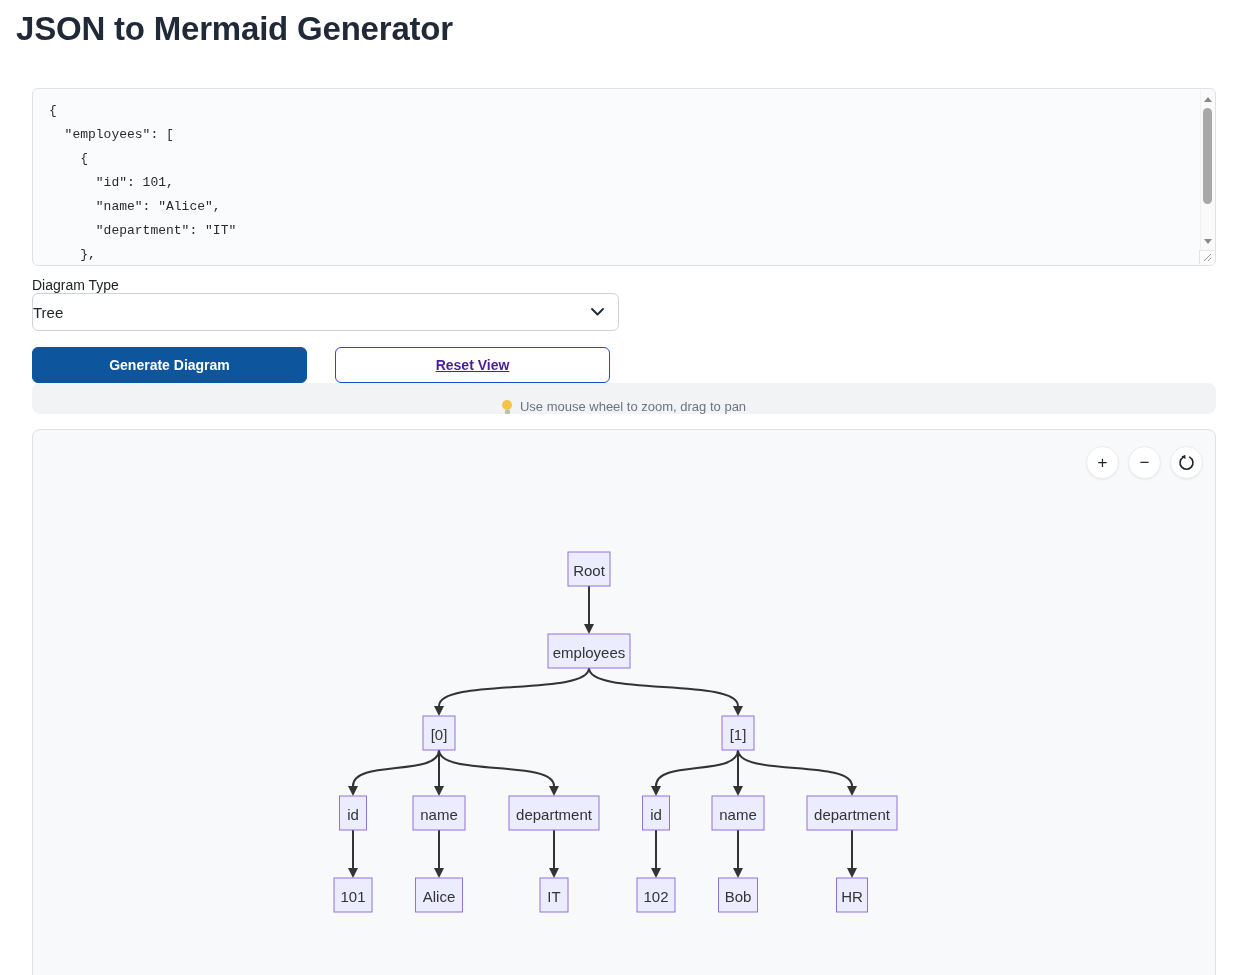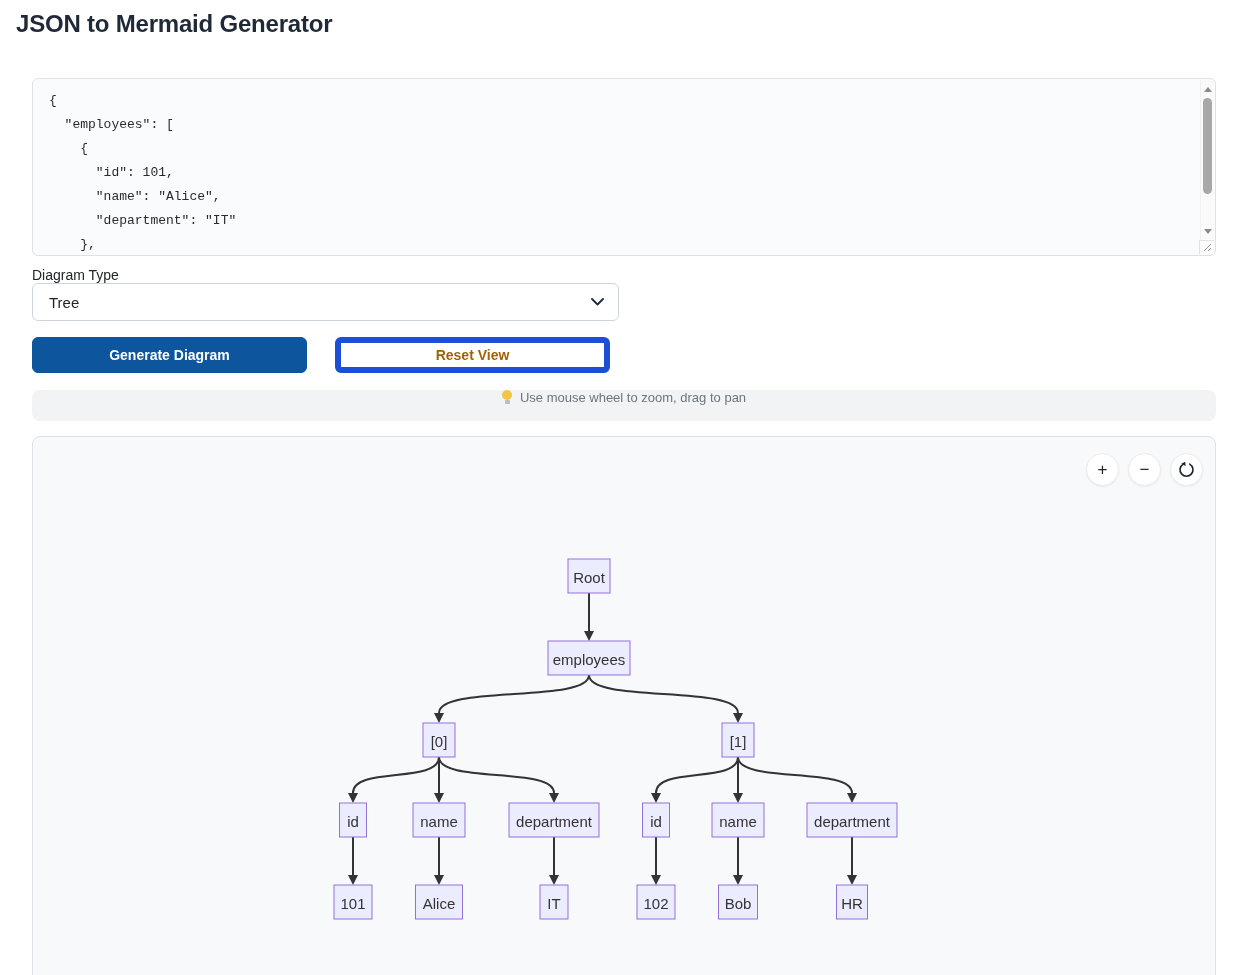--- a/index.html
+++ b/index.html
@@ -1,19 +1,19 @@
 <!DOCTYPE html>
 <html><head>
 <meta charset="utf-8">
 <style>
   * { margin: 0; padding: 0; box-sizing: border-box; }
   html, body { width: 1248px; height: 975px; overflow: hidden; background: #ffffff;
     font-family: "Liberation Sans", sans-serif; color: #212529; }
   .page { padding: 10px 16px 0 16px; }
-  .page-title { font-size: 24px; font-weight: 700; color: #1f2937; letter-spacing: -0.2px; }
+  .page-title { font-size: 33px; font-weight: 700; color: #1f2937; letter-spacing: -0.2px; }
   .content { margin: 0 16px; }
 
   
   .editor-wrap { position: relative; margin-top: 40px; height: 178px;
     border: 1px solid #dee2e6; border-radius: 6px; background: #fafbfc; overflow: hidden; }
   .editor-text { position: absolute; inset: 0; padding: 10px 16px; font-family: "Liberation Mono", monospace;
     font-size: 13px; line-height: 24px; color: #2b2b2b; white-space: pre; overflow: hidden; }
   .fake-scrollbar { position: absolute; top: 1px; right: 1px; bottom: 15px; width: 14px;
     background: #fafafa; border-left: 1px solid #f0f0f0; }
   .sb-arrow { position: absolute; left: 0; width: 14px; height: 14px; display: flex;
@@ -26,34 +26,34 @@
   .sb-thumb { position: absolute; left: 2px; top: 18px; width: 9px; height: 96px;
     background: #a8a8a8; border-radius: 5px; }
   .resize-grip { position: absolute; right: 1px; bottom: 1px; width: 15px; height: 14px;
     border-left: 1px solid #e3e3e3; border-top: 1px solid #e3e3e3; background: #fdfdfd;
     display: flex; align-items: center; justify-content: center; }
 
   
   .form-row { display: grid; grid-template-columns: 1fr 1fr; gap: 11px; margin-top: 11px; }
   .form-label { font-size: 14px; font-weight: 500; color: #212529; }
   .select { position: relative; height: 38px; border: 1px solid #ced4da; border-radius: 6px;
-    background: #ffffff; display: flex; align-items: center; padding: 0 36px 0 16px;
+    background: #ffffff; display: flex; align-items: center; padding: 0 36px 0 0;
     font-size: 15px; color: #212529; cursor: pointer; }
   .select .chev { position: absolute; right: 14px; top: 50%; transform: translateY(-50%); display: flex; }
 
   
   .btn-row { display: grid; grid-template-columns: repeat(4, 1fr); gap: 28px; margin-top: 16px; }
   .btn { height: 36px; border-radius: 6px; font-size: 14px; display: flex; align-items: center;
     justify-content: center; cursor: pointer; font-family: "Liberation Sans", sans-serif; }
   .btn-primary { background: #0d559c; color: #ffffff; font-weight: 700; border: 1px solid #0d559c; }
-  .btn-secondary { background: #ffffff; color: #a16207; font-weight: 600; border: 6px solid #1d4ed8; }
-
-  
-  .hint-bar { margin-top: 17px; height: 31px; background: #f1f3f5; border-radius: 8px;
-    display: flex; align-items: flex-start; justify-content: center; gap: 7px;
+  .btn-secondary { background: #ffffff; color: #4c1d95; font-weight: 600; border: 1px solid #1d4ed8; text-decoration: underline; }
+
+  
+  .hint-bar { height: 31px; background: #f1f3f5; border-radius: 8px;
+    display: flex; align-items: flex-end; justify-content: center; gap: 7px;
     font-size: 13px; color: #6c757d; }
   .bulb { position: relative; width: 11px; height: 14px; display: inline-block; }
   .bulb .glass { position: absolute; top: 0; left: 0.5px; width: 10px; height: 10px;
     border-radius: 50%; background: #f6c445; }
   .bulb .base { position: absolute; bottom: 0; left: 3px; width: 5px; height: 4px;
     background: #b9bec4; border-radius: 1px; }
 
   
   .diagram-panel { position: relative; margin-top: 15px; height: 560px; background: #f8f9fa;
     border: 1px solid #dee2e6; border-radius: 8px; overflow: hidden; cursor: grab; }

